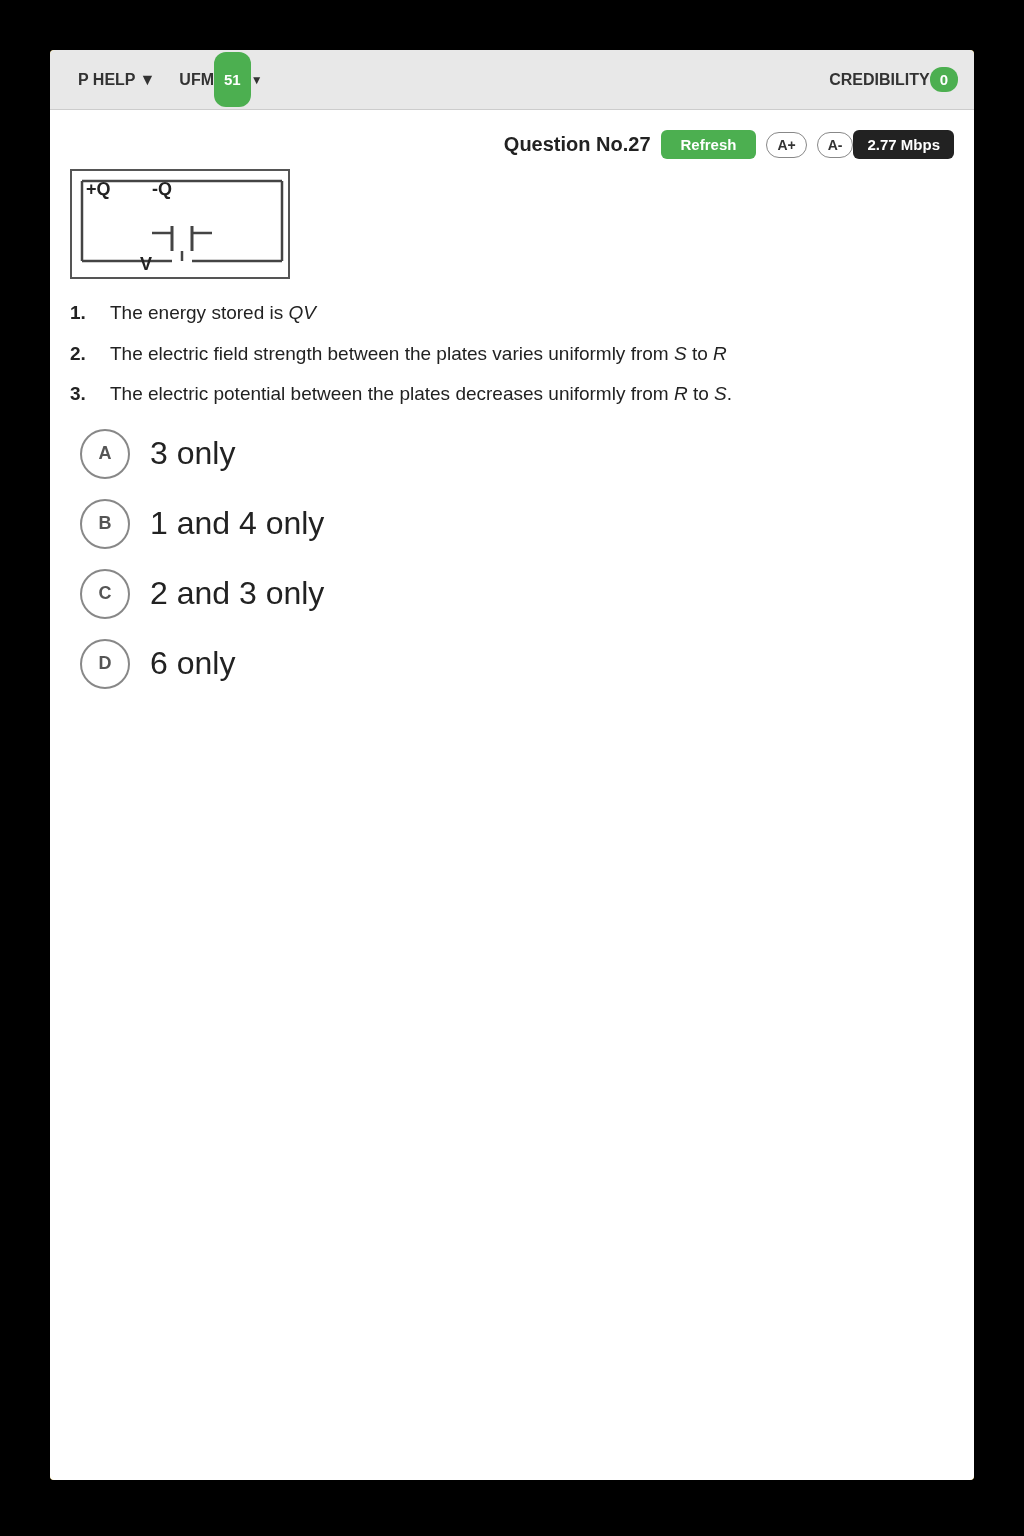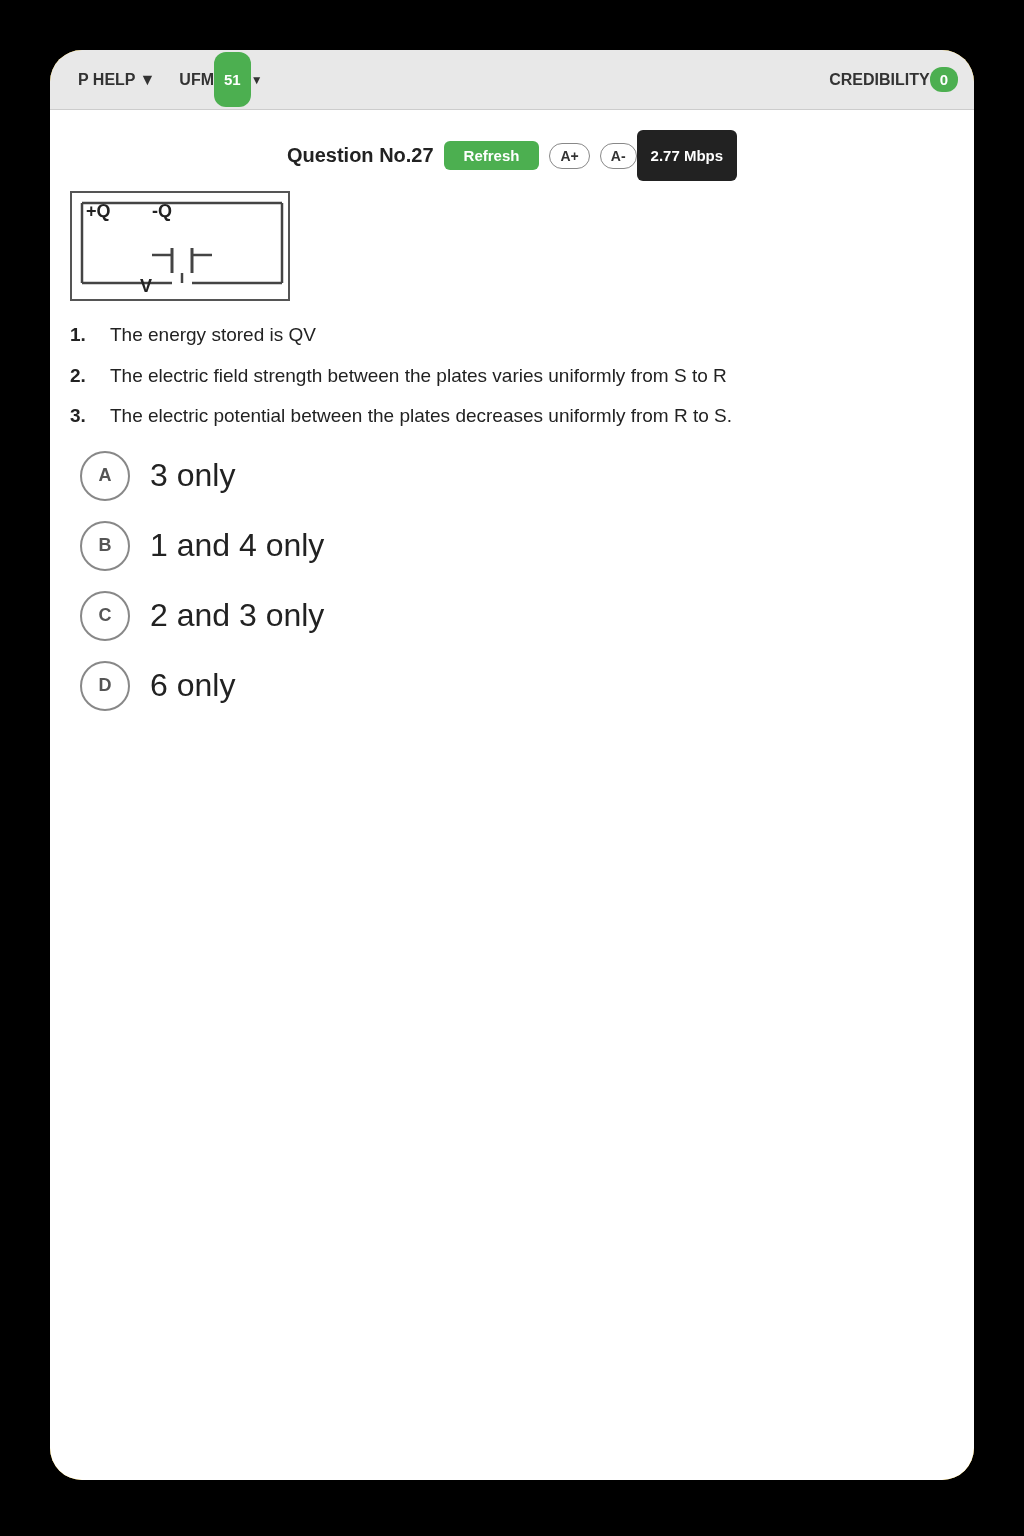--- a/index.html
+++ b/index.html
@@ -16,21 +16,21 @@
       overflow: hidden;
     }
 
     .phone-frame {
       position: absolute;
       top: 50px;
       left: 50px;
       width: 924px;
       height: 1430px;
       background: #eab308;
-      border-radius: 32px;
+      border-radius: 4px;
       overflow: hidden;
     }
 
     .top-bar {
       display: flex;
       align-items: center;
       background: #e8e8e8;
       padding: 10px 16px;
       gap: 12px;
       border-bottom: 1px solid #ccc;
@@ -94,21 +94,21 @@
     .content-area {
       background: #fff;
       padding: 20px;
       height: calc(100% - 60px);
       overflow-y: auto;
     }
 
     .question-header {
       display: flex;
       align-items: center;
-      justify-content: center;
+      justify-content: flex-end;
     }
 
     .question-header-left {
       display: flex;
       align-items: center;
       gap: 10px;
     }
 
     .question-number {
       font-size: 20px;
@@ -134,21 +134,21 @@
       border-radius: 20px;
       font-size: 14px;
       cursor: pointer;
       color: #333;
       font-weight: bold;
     }
 
     .speed-badge {
       background: #222;
       color: #fff;
-      padding: 17px 14px;
+      padding: 6px 14px;
       border-radius: 6px;
       font-size: 15px;
       font-weight: bold;
     }
 
     .capacitor-diagram {
       border: 2px solid #555;
       width: 220px;
       height: 110px;
       margin: 10px 0 20px 0;
@@ -241,20 +241,21 @@
       color: #555;
       flex-shrink: 0;
     }
 
     .option-text {
       font-size: 32px;
       color: #222;
     }
 
     .italic {
+      font-style: italic;
       margin-top: 32px;
     }
   </style>
 </head>
 <body>
 
 <div class="phone-frame">
 
   <div class="top-bar">
     <button class="help-btn">

